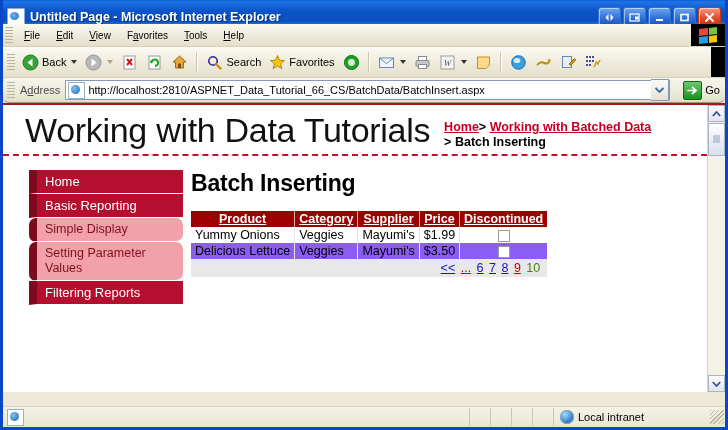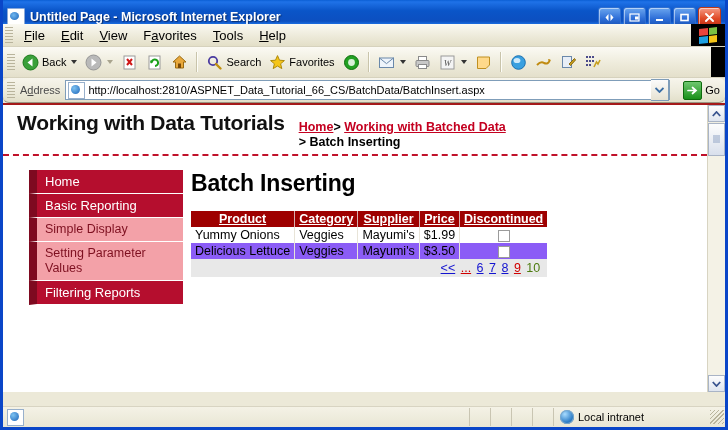--- a/index.html
+++ b/index.html
@@ -40,21 +40,21 @@
   .tbtn.close{background:linear-gradient(180deg,#f59a84,#e04a28 55%,#bd2c10);border-color:#c03a18;}
   .tbtn svg{display:block;}
   
   .menubar{
     height:22px;display:flex;align-items:center;
     background:linear-gradient(180deg,#faf9f2,#ece9d8 60%,#e3dfc8);
     border-bottom:1px solid #d6d2bd;position:relative;
   }
   .grip{width:8px;height:16px;margin:0 3px 0 2px;
     background:repeating-linear-gradient(180deg,#b9b49c 0 1px,transparent 1px 3px);}
-  .menubar .mi{padding:2px 8px;color:#000;font-size:13px;white-space:nowrap;}
+  .menubar .mi{padding:2px 8px;color:#000;font-size:10px;white-space:nowrap;}
   .menubar .mi u{text-decoration:underline;}
   .flaglogo{
     position:absolute;right:0;top:0;width:34px;height:22px;background:#000;
     display:flex;align-items:center;justify-content:center;
   }
   .flaglogo .fl{width:18px;height:15px;display:grid;grid-template-columns:1fr 1fr;grid-template-rows:1fr 1fr;gap:1px;transform:skewY(-6deg);}
   .flaglogo .fl i{display:block;}
   
   .toolbar{
     height:30px;display:flex;align-items:center;
@@ -93,33 +93,33 @@
     border-top:2px solid #a41a1a;}
   .page{flex:1;position:relative;background:#fff;overflow:hidden;}
   .vscroll{width:17px;background:#f1efe2;border-left:1px solid #d8d4c2;display:flex;flex-direction:column;flex:none;}
   .sbtn{height:17px;background:linear-gradient(180deg,#fdfdfd,#dfe5ef);border:1px solid #a9b4c6;
     display:flex;align-items:center;justify-content:center;box-sizing:border-box;}
   .sthumb{height:33px;background:linear-gradient(180deg,#fdfdfd,#d9e0ec);border:1px solid #a9b4c6;
     margin-top:1px;display:flex;align-items:center;justify-content:center;box-sizing:border-box;}
   .strack{flex:1;background:#f4f2e6;}
   
   .hdr{display:flex;align-items:flex-start;padding:6px 0 4px 0;}
-  .sitetitle{font-size:21px;color:#111;padding-left:14px;white-space:nowrap;font-weight:bold;
+  .sitetitle{font-size:34px;color:#111;padding-left:22px;white-space:nowrap;font-weight:normal;
     font-family:"Liberation Sans",sans-serif;letter-spacing:-0.3px;}
   .crumbs{padding:9px 0 0 14px;font-size:12.5px;font-weight:bold;line-height:15px;max-width:260px;}
   .crumbs a{color:#c40020;text-decoration:underline;}
   .crumbs .sep{color:#000;font-weight:bold;}
   .crumbs .cur{color:#000;}
   .rule{border-top:2px dashed #c0112a;margin:0;height:0;}
   .body-cols{display:flex;}
   .sidebar{width:180px;padding:14px 0 0 26px;box-sizing:border-box;flex:none;}
   .nav-top{background:#b50e2e;color:#fff;font-size:13px;padding:4px 8px;border-bottom:1px solid #fff;
     border-left:8px solid #7e0a20;box-sizing:border-box;}
   .nav-sub{background:#f3a1a8;color:#7e1020;font-size:12.5px;padding:4px 8px;border-bottom:1px solid #fff;
-    border-left:8px solid #7e0a20;box-sizing:border-box;line-height:15px;}
+    border-left:8px solid #7e0a20;box-sizing:border-box;line-height:15px;border-radius:7px;}
   .content{flex:1;padding:14px 0 0 8px;}
   h1.pagetitle{margin:0 0 14px 0;font-size:23px;color:#000;font-weight:bold;
     font-family:"Liberation Sans",sans-serif;letter-spacing:-0.2px;}
   .btn{
     display:block;width:248px;height:20px;line-height:18px;text-align:center;font-size:11.5px;color:#000;
     background:linear-gradient(180deg,#fbfbf7,#eceadd);border:1px solid #5b7fa8;box-sizing:border-box;
     box-shadow:inset 0 0 0 1px #fff;margin-bottom:16px;border-radius:2px;
   }
   table.grid{border-collapse:collapse;font-size:12.5px;width:auto;background:#fff;}
   table.grid th{

